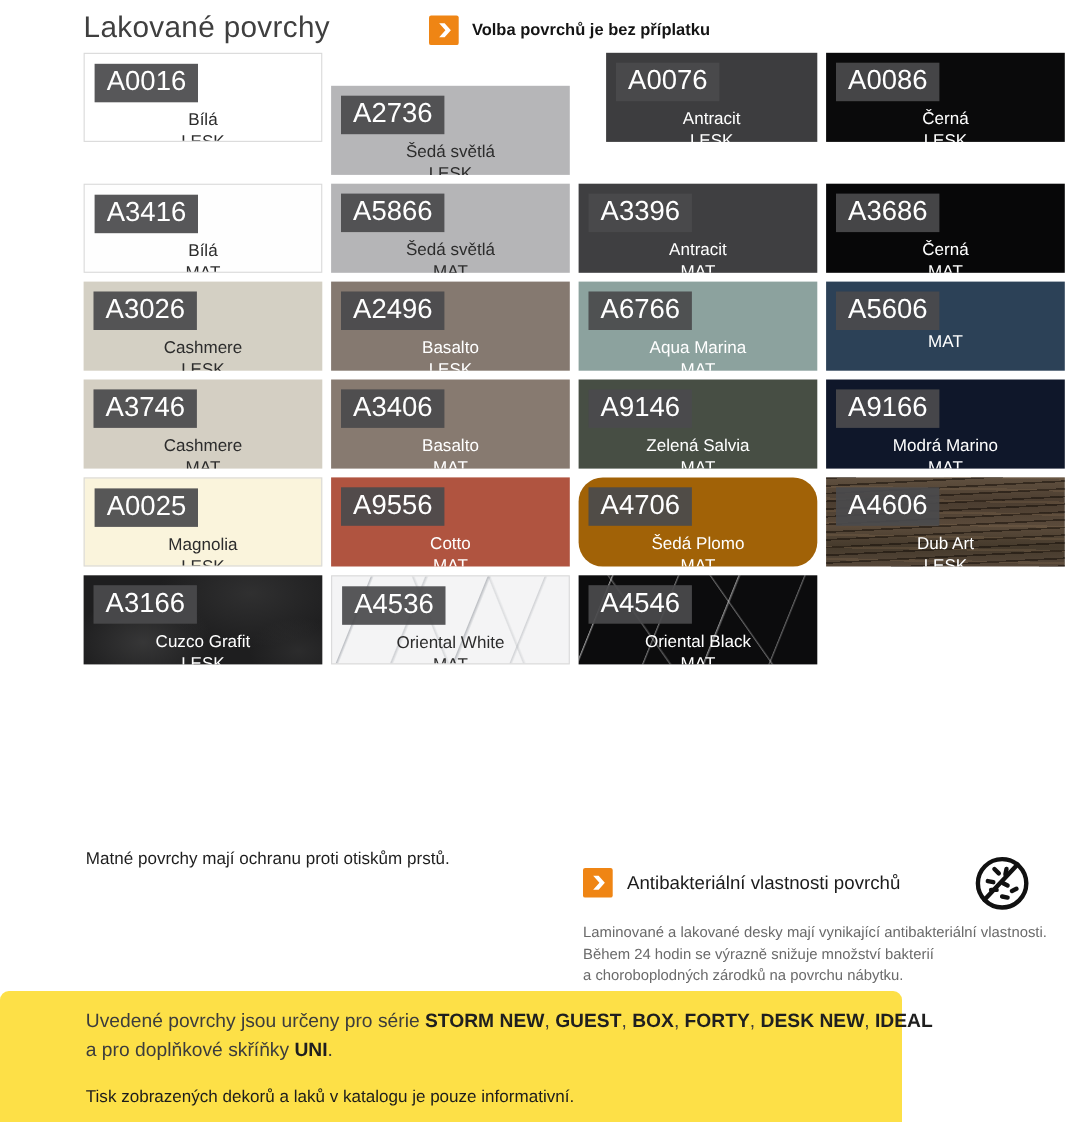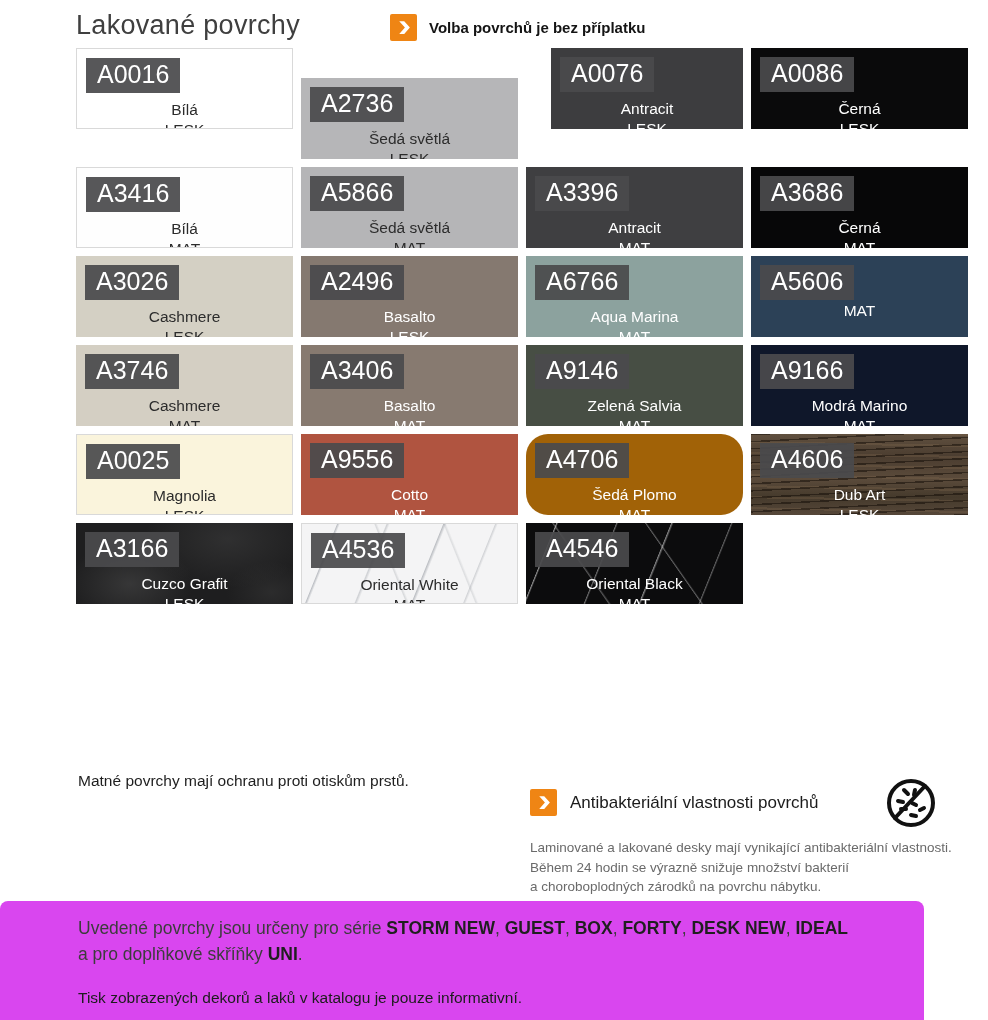--- a/index.html
+++ b/index.html
@@ -60,22 +60,22 @@
   }
 
   .matte-note{position:absolute;left:78px;top:772px;font-size:15.5px;color:#1e1e1e;}
 
   .ab-head{position:absolute;left:530px;top:789px;display:flex;align-items:center;gap:13px;}
   .ab-head-text{font-size:17px;color:#1b1b1b;}
   .ab-body{position:absolute;left:530px;top:838px;font-size:13.5px;color:#6a6a6a;line-height:1.45;}
   .ab-icon{position:absolute;left:884px;top:776px;width:54px;height:54px;}
 
   .footer{
-    position:absolute;left:0;top:901px;width:924px;height:119px;
-    background:#d946ef;border-radius:8px 8px 0 0;
+    position:absolute;left:0;top:901px;width:820px;height:119px;
+    background:#fde047;border-radius:8px 8px 0 0;
   }
   .f1{position:absolute;left:78px;top:14px;width:800px;font-size:17.5px;color:#3c3c3c;line-height:1.5;}
   .f1 .b{font-weight:700;color:#1f1f1f;}
   .f2{position:absolute;left:78px;top:88px;font-size:15.5px;color:#1c1c1c;}
 </style>
 </head>
 <body>
 
 <div class="title">Lakované povrchy</div>
 

